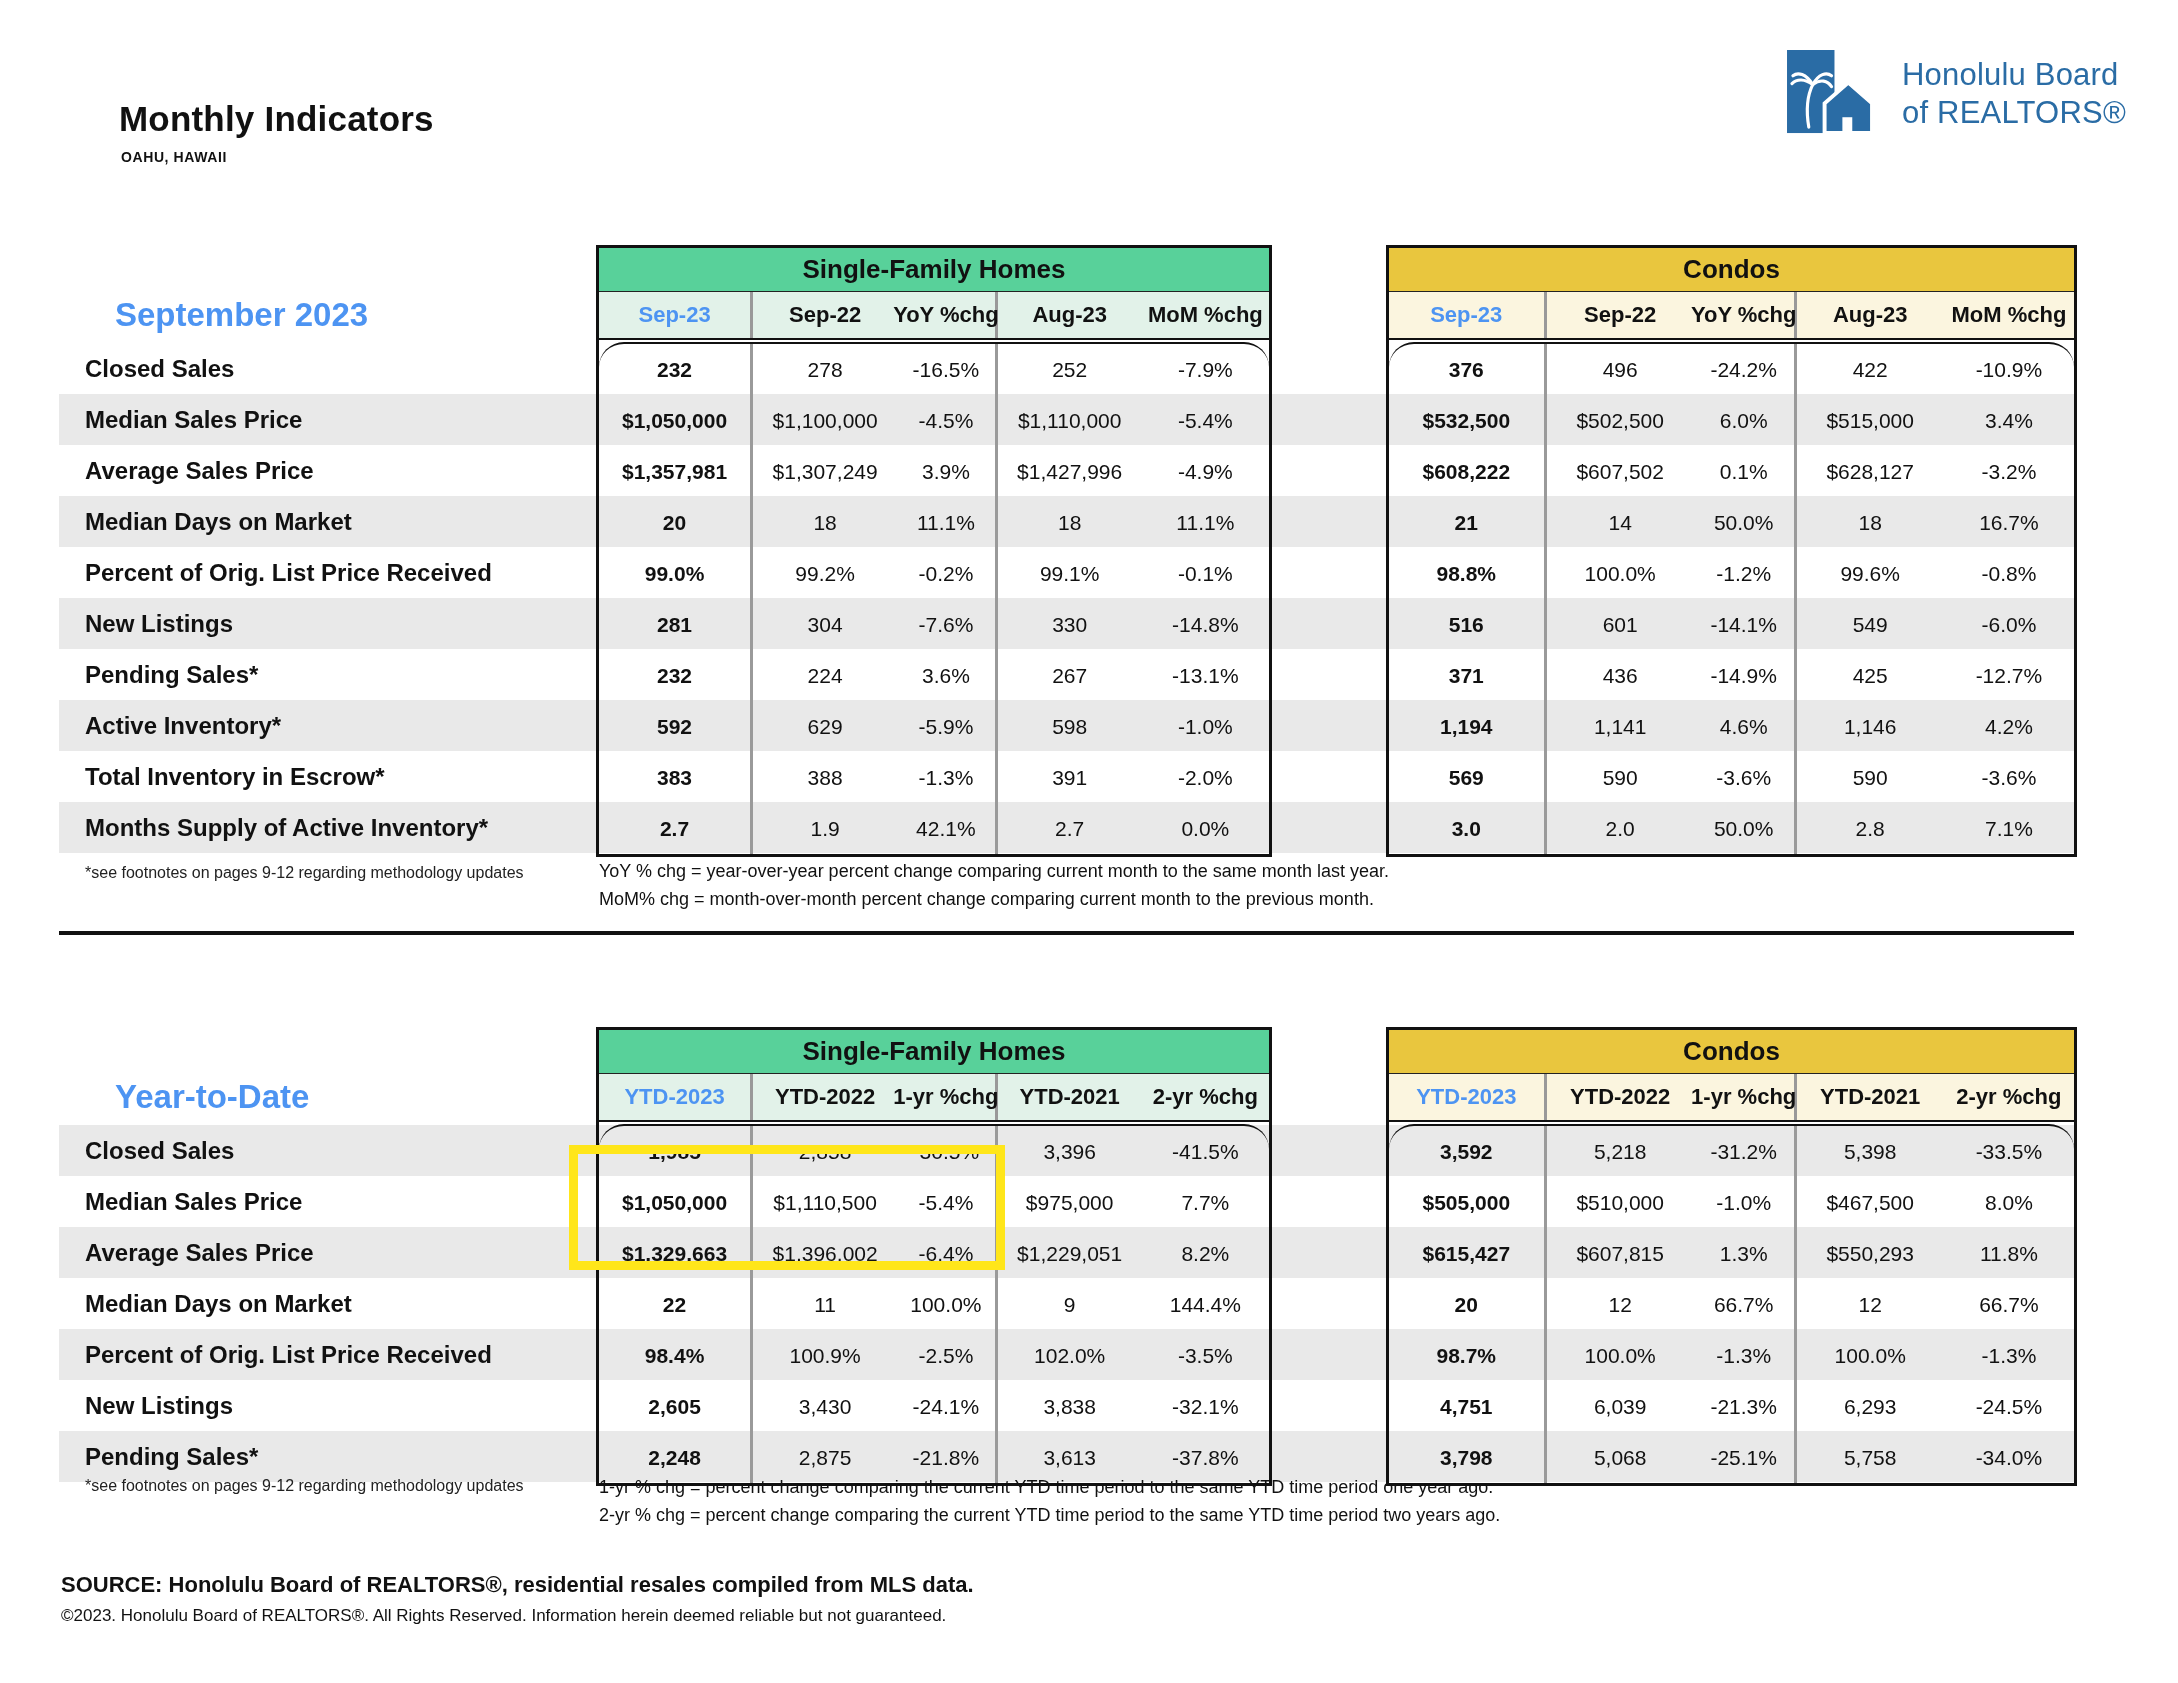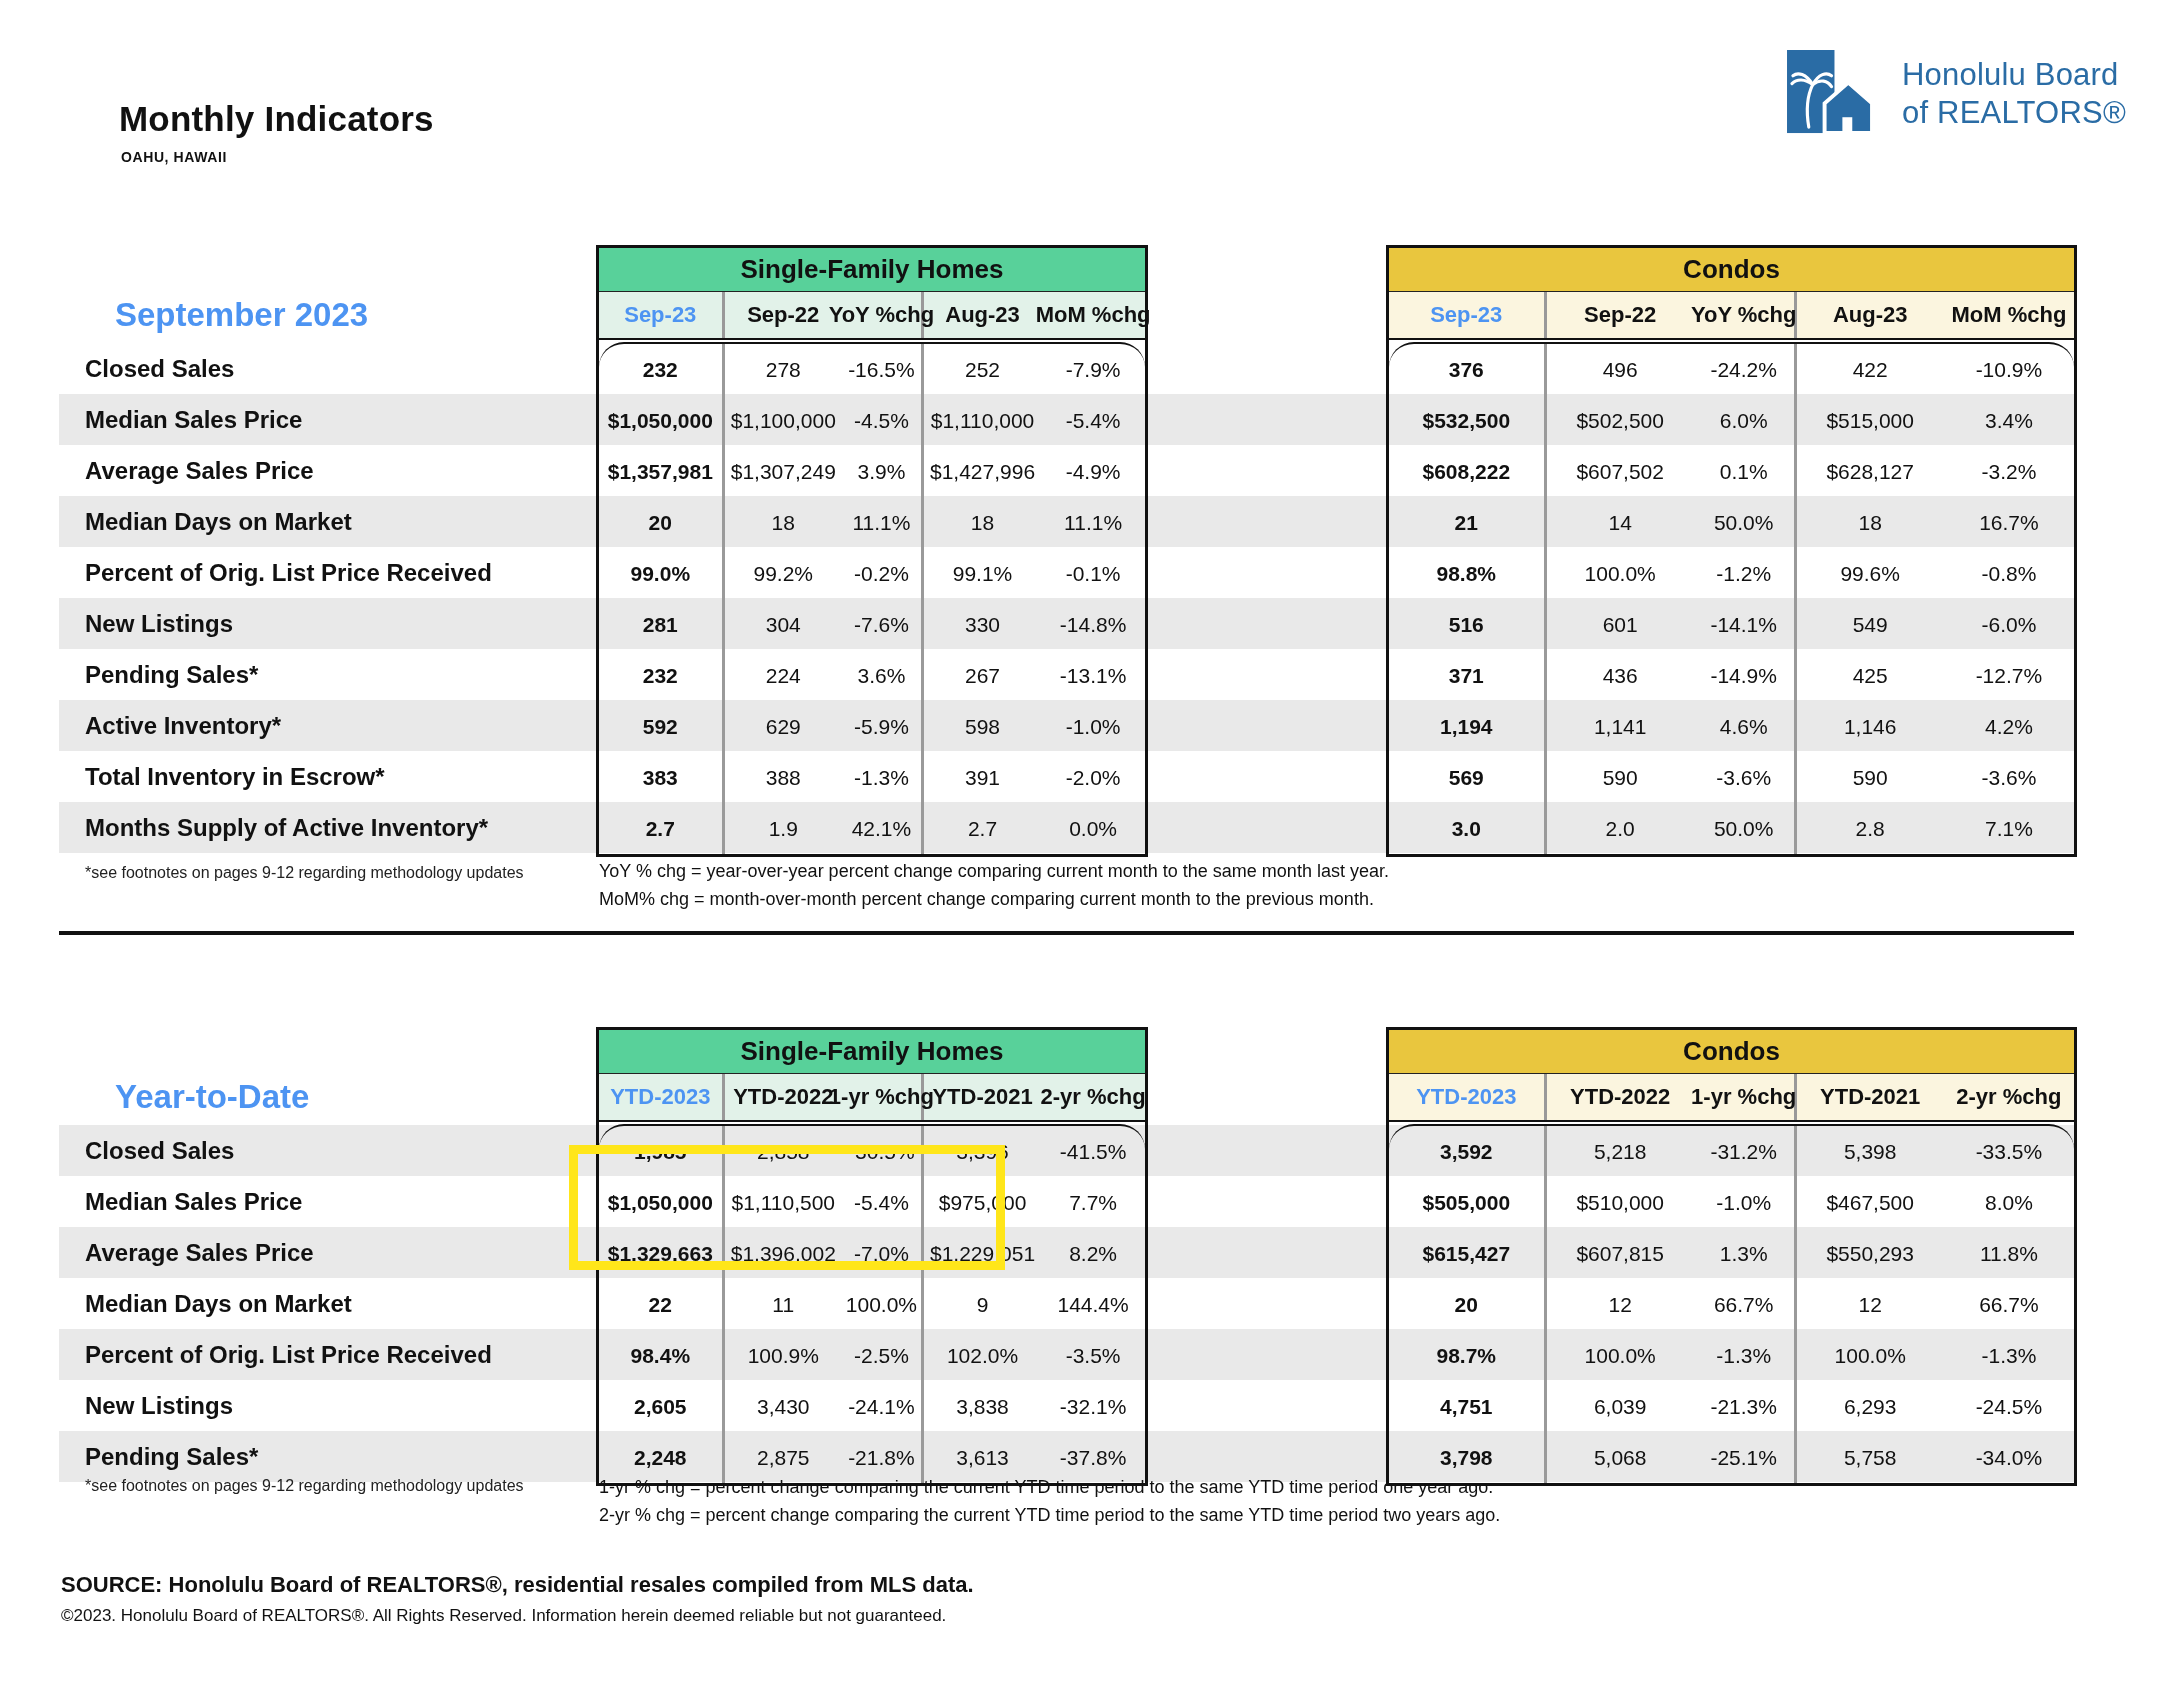--- a/index.html
+++ b/index.html
@@ -26,21 +26,21 @@
 
   .period-label { position:absolute; left:28px; top:48px; font-size:33px; font-weight:bold;
                   color:var(--accent-blue,#4d94f2);margin-left:28px; }
 
   .stripes { position:absolute; left:0; top:95px; width:100%; }
   .stripe { height:51px; display:flex; align-items:center; }
   .stripe.gray { background:var(--stripe-gray,#e9e9e9); }
   .row-label { padding-left:26px; font-size:24px; font-weight:bold; white-space:nowrap; }
 
   .tbl { position:absolute; top:-3px; border:3px solid #111; }
-  .tbl.sfh { left:537px; width:552px; }
+  .tbl.sfh { left:537px; width:676px; }
   .tbl.condo { left:1327px; width:691px; }
 
   .band-title { height:44px; display:flex; align-items:center; justify-content:center;
                 font-size:26px; font-weight:bold; border-bottom:1px solid #222; }
   .band-title.green { background:var(--sfh-header,#58d19a); }
   .band-title.gold  { background:var(--condo-header,#e9c63e); }
 
   .band-sub { height:48px; display:grid; grid-template-columns:23% 21.5% 15% 21.5% 19%;
               border-bottom:2px solid #111; font-size:22px; font-weight:bold; }
   .band-sub.green { background:var(--sfh-subheader,#e2f2e9); }
@@ -355,21 +355,21 @@
           <div class="trow">
             <div class="tcell c0">$1,050,000</div>
             <div class="tcell c1">$1,110,500</div>
             <div class="tcell c2">-5.4%</div>
             <div class="tcell c3">$975,000</div>
             <div class="tcell c4">7.7%</div>
           </div>
           <div class="trow">
             <div class="tcell c0">$1,329,663</div>
             <div class="tcell c1">$1,396,002</div>
-            <div class="tcell c2">-7.0%</div>
+            <div class="tcell c2">-6.4%</div>
             <div class="tcell c3">$1,229,051</div>
             <div class="tcell c4">8.2%</div>
           </div>
           <div class="trow">
             <div class="tcell c0">22</div>
             <div class="tcell c1">11</div>
             <div class="tcell c2">100.0%</div>
             <div class="tcell c3">9</div>
             <div class="tcell c4">144.4%</div>
           </div>

